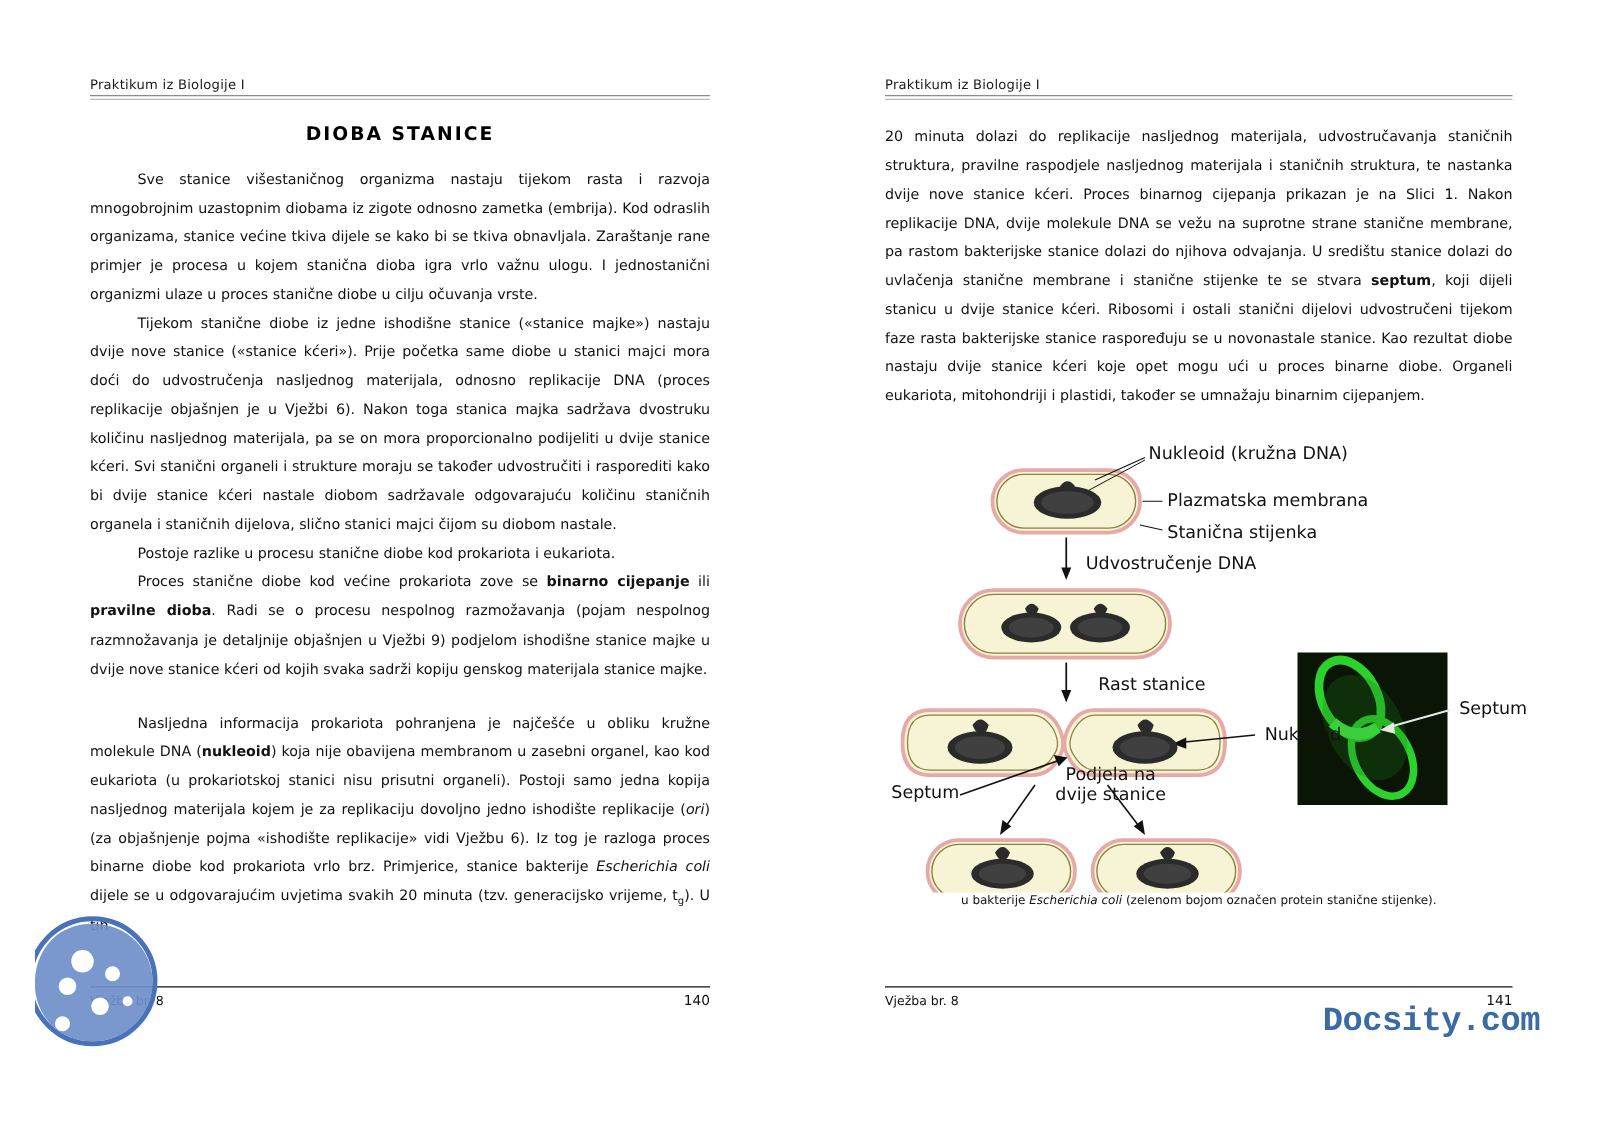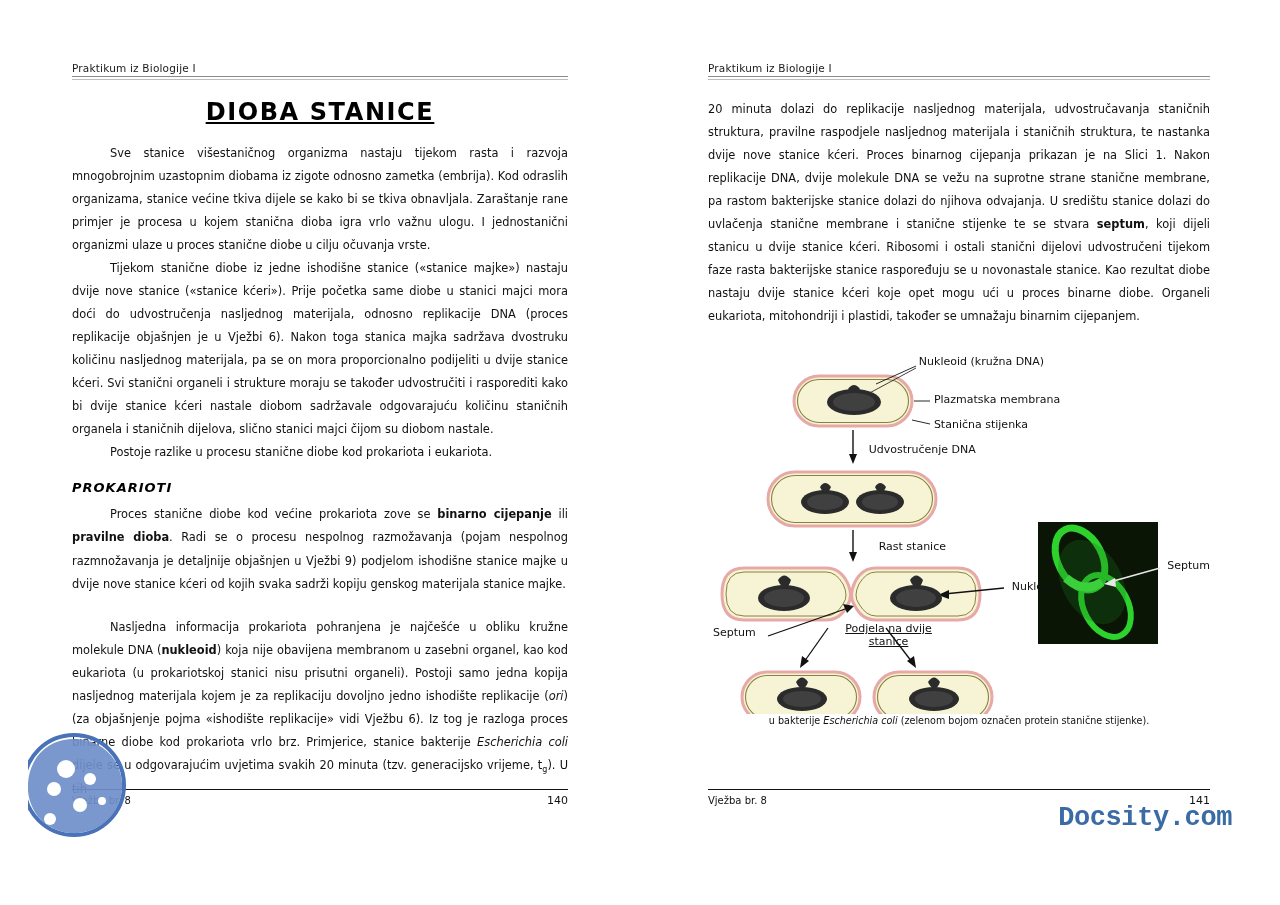--- a/index.html
+++ b/index.html
@@ -55,27 +55,26 @@
   }
   .runhead-rule2 {
     height: 0;
     border-top: 0.8px solid #bdbdbd;
     margin-bottom: 18px;
   }
 
   
   .doc-title {
     text-align: center;
-    font-size: 24px;
+    font-size: 15px;
     font-weight: bold;
     letter-spacing: 1.6px;
     margin: 4px 0 16px 0;
     font-family: "DejaVu Sans", sans-serif;
     color: #000;
-    text-decoration: underline;
   }
   p.body {
     font-size: 11.4px;
     line-height: 2.02;
     text-align: justify;
     margin: 0 0 0 0;
     text-indent: 38px;
     color: #111;
     font-family: "DejaVu Sans", sans-serif;
     hyphens: none;
@@ -137,21 +136,21 @@
     text-align: center;
     color: #111;
   }
   .fig-caption .cap-line1 { display: block; }
   .fig-caption .cap-line2 { display: block; }
   .fig-caption b { font-weight: bold; }
   .fig-caption i { font-style: italic; }
 
   .fig-label {
     position: absolute;
-    font-size: 11px;
+    font-size: 14px;
     color: #111;
     white-space: nowrap;
     font-family: "DejaVu Sans", sans-serif;
   }
   .fig-label.center { text-align: center; white-space: normal; }
 
   
   .wm-logo {
     position: absolute;
     left: 28px;
@@ -185,21 +184,20 @@
         <div class="runhead-rule"></div>
         <div class="runhead-rule2"></div>
       </div>
 
       <h1 class="doc-title">DIOBA STANICE</h1>
 
       <p class="body">Sve stanice višestaničnog organizma nastaju tijekom rasta i razvoja mnogobrojnim uzastopnim diobama iz zigote odnosno zametka (embrija). Kod odraslih organizama, stanice većine tkiva dijele se kako bi se tkiva obnavljala. Zaraštanje rane primjer je procesa u kojem stanična dioba igra vrlo važnu ulogu. I jednostanični organizmi ulaze u proces stanične diobe u cilju očuvanja vrste.</p>
       <p class="body">Tijekom stanične diobe iz jedne ishodišne stanice («stanice majke») nastaju dvije nove stanice («stanice kćeri»). Prije početka same diobe u stanici majci mora doći do udvostručenja nasljednog materijala, odnosno replikacije DNA (proces replikacije objašnjen je u Vježbi 6). Nakon toga stanica majka sadržava dvostruku količinu nasljednog materijala, pa se on mora proporcionalno podijeliti u dvije stanice kćeri. Svi stanični organeli i strukture moraju se također udvostručiti i rasporediti kako bi dvije stanice kćeri nastale diobom sadržavale odgovarajuću količinu staničnih organela i staničnih dijelova, slično stanici majci čijom su diobom nastale.</p>
       <p class="body">Postoje razlike u procesu stanične diobe kod prokariota i eukariota.</p>
 
-      <h2 class="section">PROKARIOTI</h2>
 
       <p class="body"><span>Proces stanične diobe kod većine prokariota zove se </span><b>binarno cijepanje</b><span> ili </span><b>pravilne dioba</b><span>. Radi se o procesu nespolnog razmožavanja (pojam nespolnog razmnožavanja je detaljnije objašnjen u Vježbi 9) podjelom ishodišne stanice majke u dvije nove stanice kćeri od kojih svaka sadrži kopiju genskog materijala stanice majke.</span></p>
 
       <p class="body gap"><span>Nasljedna informacija prokariota pohranjena je najčešće u obliku kružne molekule DNA (</span><b>nukleoid</b><span>) koja nije obavijena membranom u zasebni organel, kao kod eukariota (u prokariotskoj stanici nisu prisutni organeli). Postoji samo jedna kopija nasljednog materijala kojem je za replikaciju dovoljno jedno ishodište replikacije (</span><i>ori</i><span>) (za objašnjenje pojma «ishodište replikacije» vidi Vježbu 6). Iz tog je razloga proces binarne diobe kod prokariota vrlo brz. Primjerice, stanice bakterije </span><i>Escherichia coli</i><span> dijele se u odgovarajućim uvjetima svakih 20 minuta (tzv. generacijsko vrijeme, t</span><span class="sub">g</span><span>). U tih</span></p>
 
     </div>
 
     <div class="footer">
       <div class="footer-rule"></div>
       <div class="footer-row">
@@ -348,21 +346,21 @@
         <div class="fig-label" style="left:45%; top:64px;">Stanična stijenka</div>
 
         <div class="fig-label" style="left:32%; top:89px;">Udvostručenje DNA</div>
 
         <div class="fig-label" style="left:34%; top:186px;">Rast stanice</div>
 
         <div class="fig-label" style="left:60.5%; top:226px;">Nukleoid</div>
 
         <div class="fig-label" style="left:1%; top:272px;">Septum</div>
 
-        <div class="fig-label center" style="left:25%; top:268px; width:110px;text-decoration:underline;">Podjela na dvije stanice</div>
+        <div class="fig-label center" style="left:25%; top:258px; width:110px;">Podjela na dvije stanice</div>
 
         <div class="fig-label" style="left:91.5%; top:205px;">Septum</div>
 
         <div class="fig-caption">
           <span class="cap-line2"><span>u bakterije </span><i>Escherichia coli</i><span> (zelenom bojom označen protein stanične stijenke).</span></span>
         </div>
       </div>
     </div>
 
     <div class="footer">

